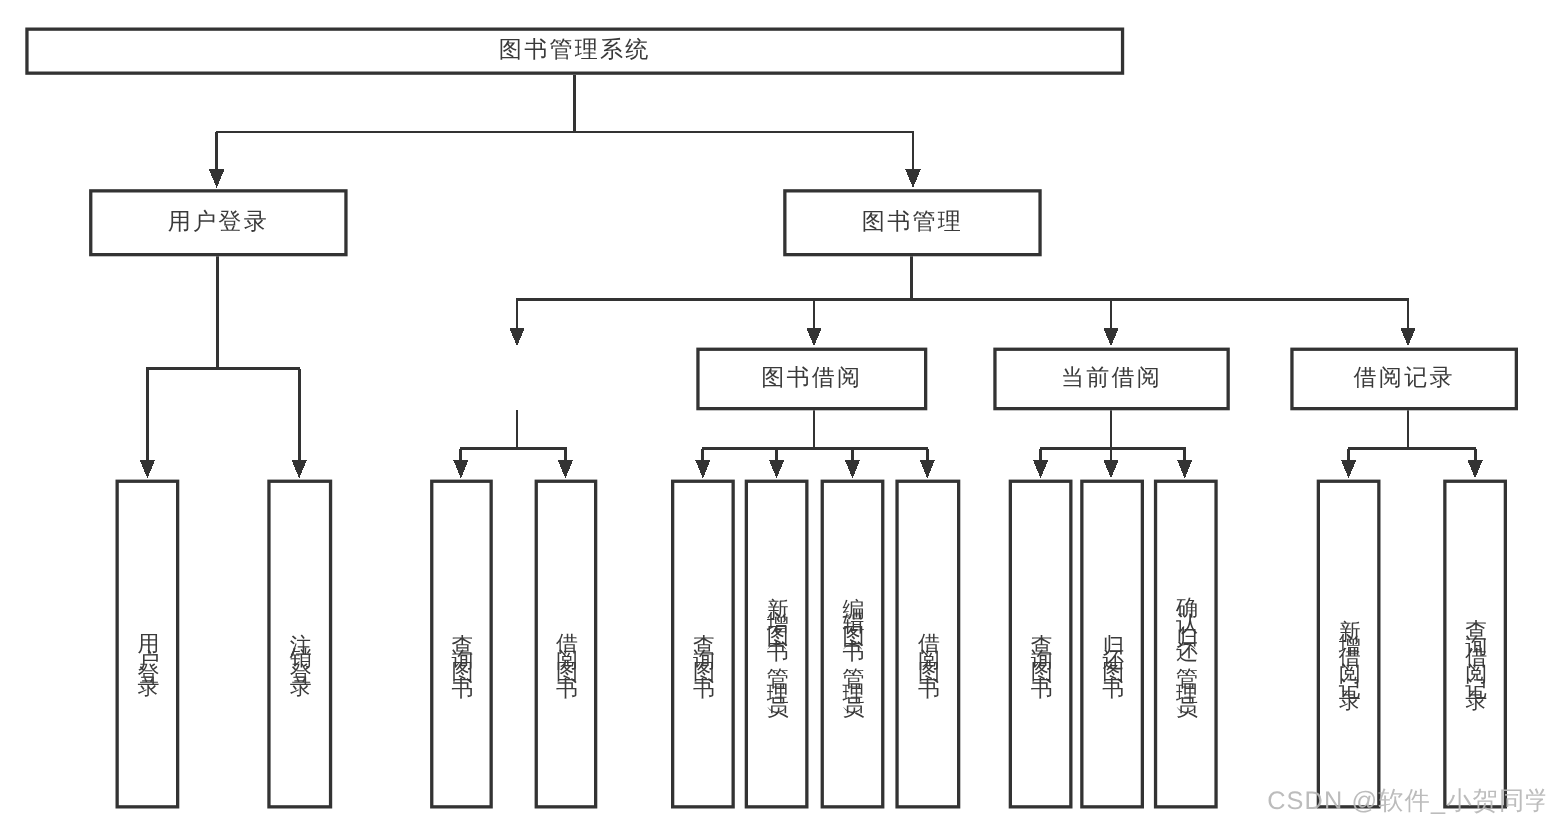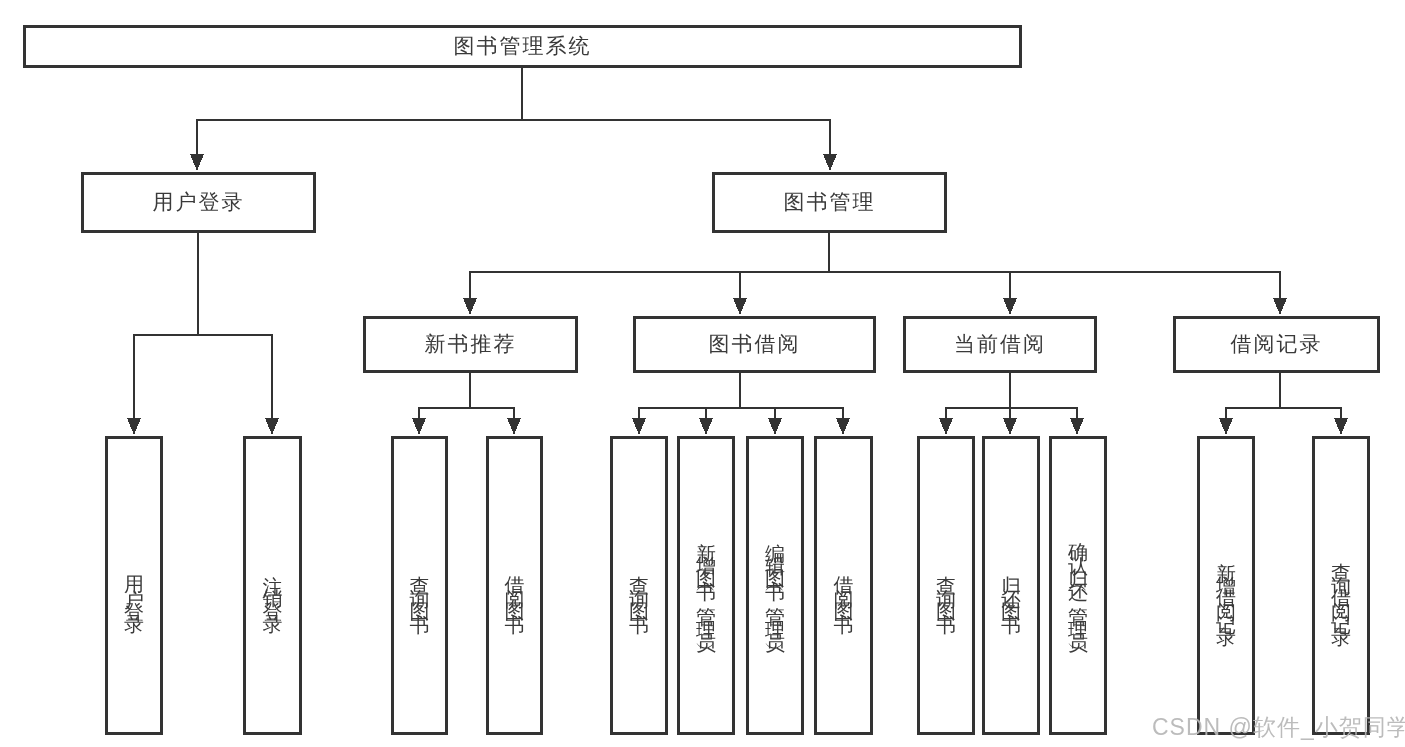--- a/index.html
+++ b/index.html
@@ -121,23 +121,22 @@
     <polygon class="edge-arrow" points="1219,418 1233,418 1226,435"></polygon>
     <line class="edge-line" x1="1341" y1="408" x2="1341" y2="420"></line>
     <polygon class="edge-arrow" points="1334,418 1348,418 1341,435"></polygon>
   </svg>
 
   <div class="node h-node" style="left:23px; top:25px; width:999px; height:43px;">图书管理系统</div>
 
   <div class="node h-node" style="left:81px; top:172px; width:235px; height:61px;">用户登录</div>
   <div class="node h-node" style="left:712px; top:172px; width:235px; height:61px;text-align:right;">图书管理</div>
 
-  <div class="node h-node" style="left:363px; top:316px; width:215px; height:57px;">新书推荐</div>
-  <div class="node h-node" style="left:633px; top:316px; width:243px; height:57px;">图书借阅</div>
-  <div class="node h-node" style="left:903px; top:316px; width:194px; height:57px;">当前借阅</div>
+  <div class="node h-node" style="left:633px; top:316px; width:210px; height:57px;">图书借阅</div>
+  <div class="node h-node" style="left:903px; top:316px; width:215px; height:57px;">当前借阅</div>
   <div class="node h-node" style="left:1173px; top:316px; width:207px; height:57px;">借阅记录</div>
 
   <div class="node v-node" style="left:105px; top:436px; width:58px; height:299px;">用户登录</div>
   <div class="node v-node" style="left:243px; top:436px; width:59px; height:299px;">注销登录</div>
 
   <div class="node v-node" style="left:391px; top:436px; width:57px; height:299px;">查询图书</div>
   <div class="node v-node" style="left:486px; top:436px; width:57px; height:299px;">借阅图书</div>
 
   <div class="node v-node" style="left:610px; top:436px; width:58px; height:299px;">查询图书</div>
   <div class="node v-node" style="left:677px; top:436px; width:58px; height:299px;">新增图书（管理员）</div>

